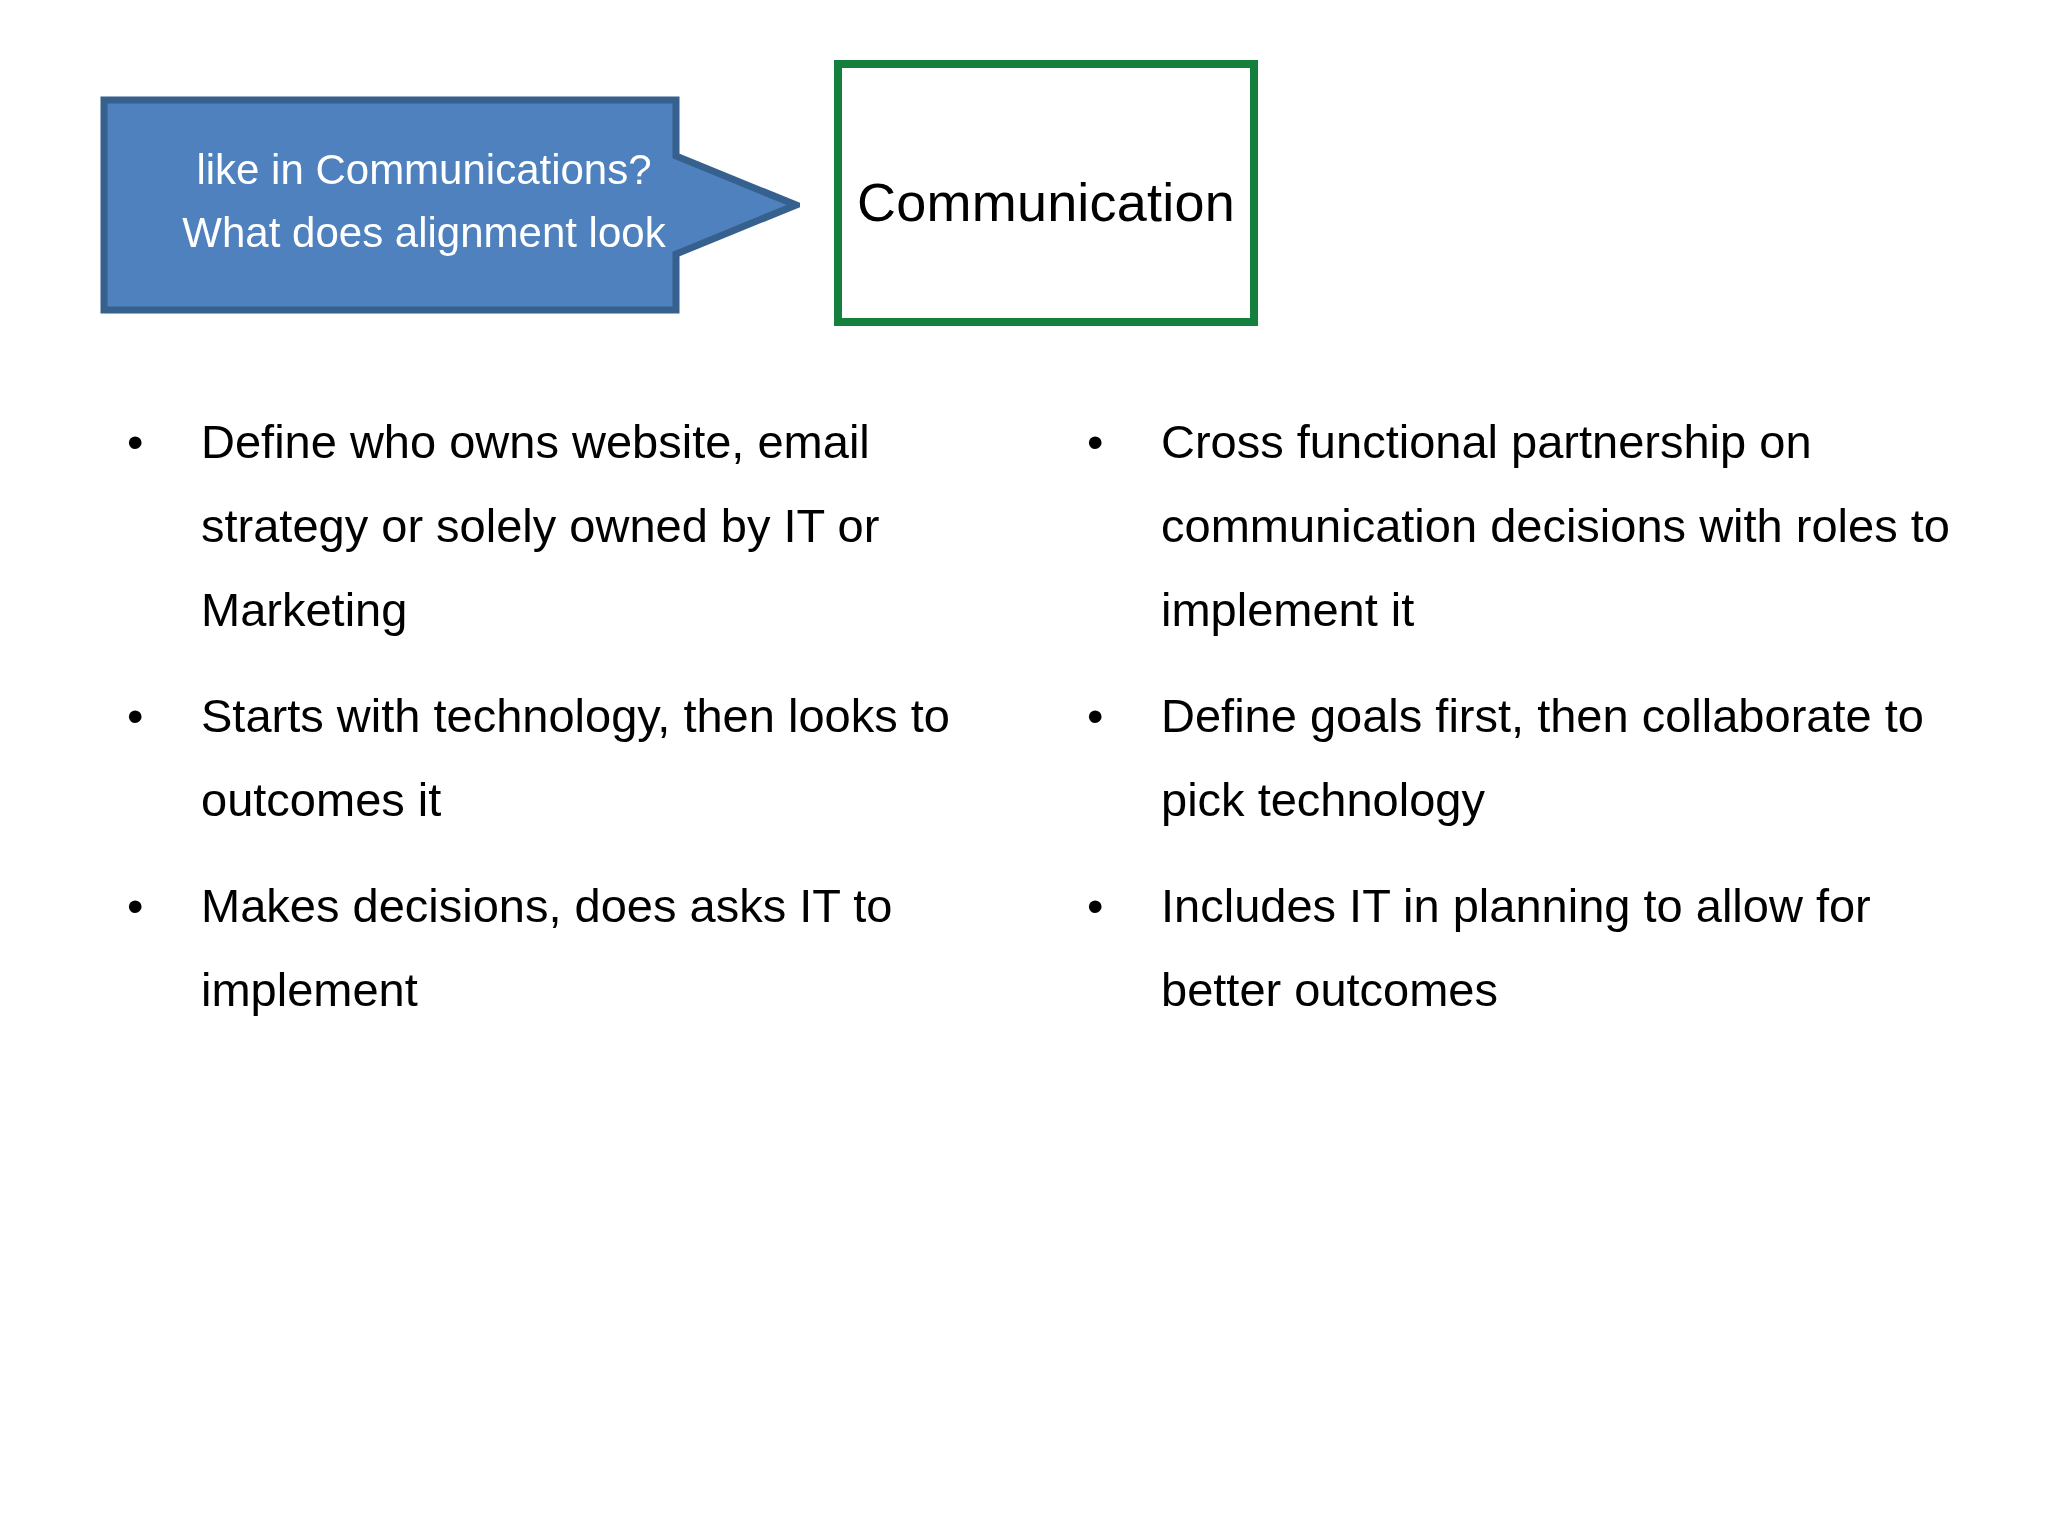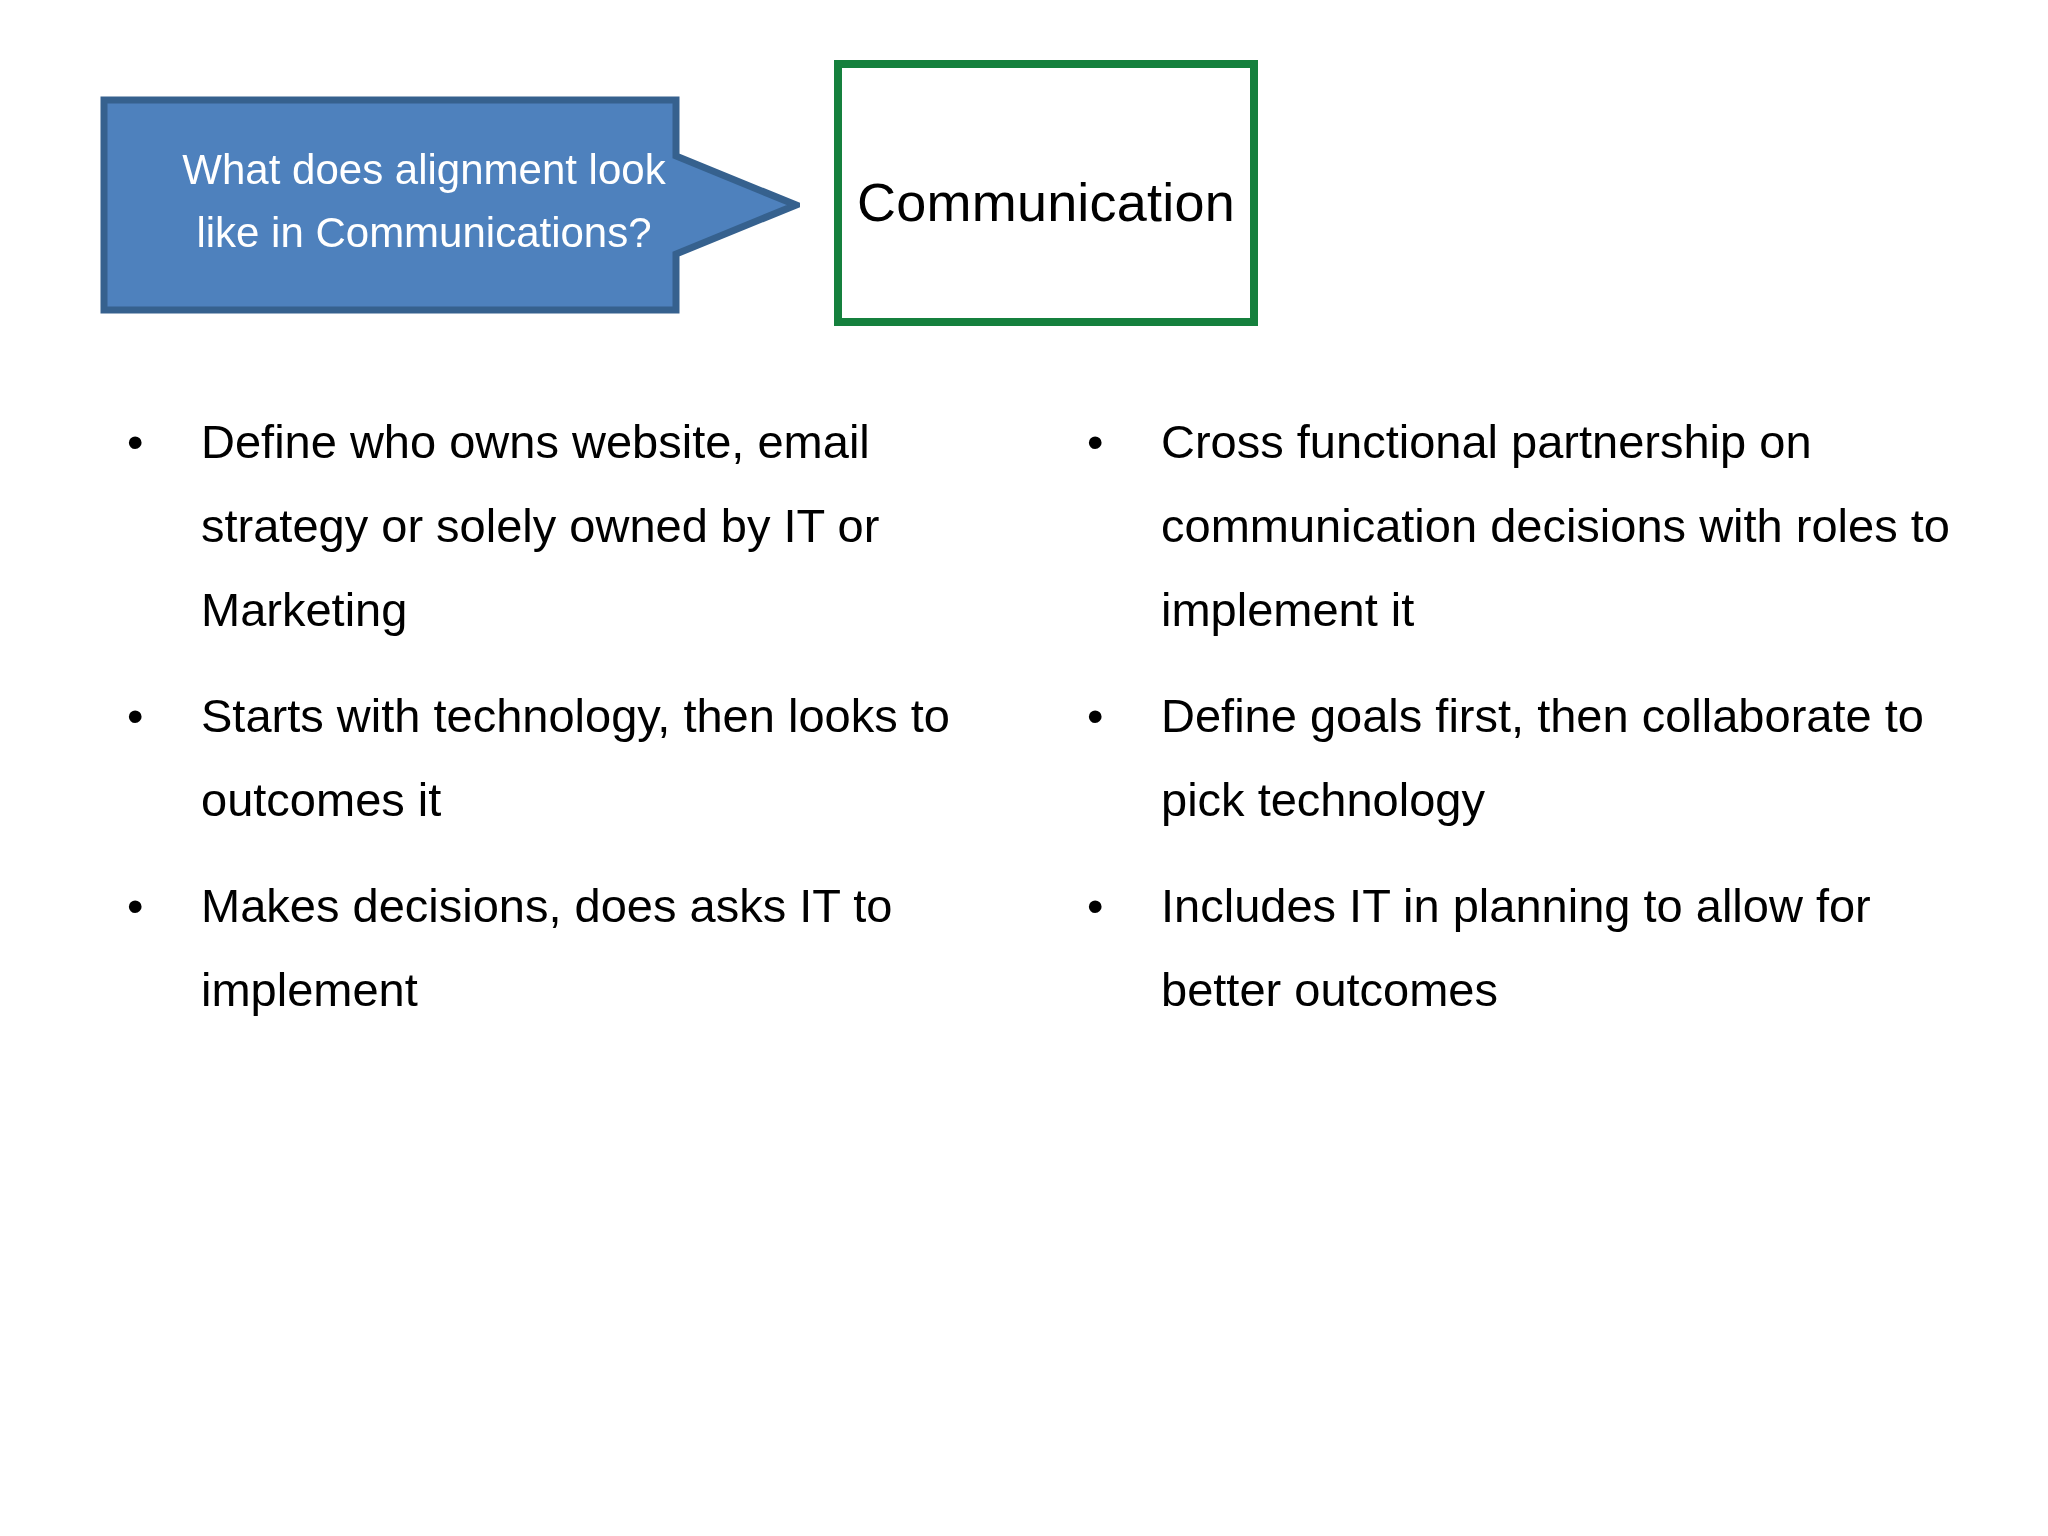--- a/index.html
+++ b/index.html
@@ -139,22 +139,22 @@
 
   <div id="comm-box">
     <div class="comm-label">Communication</div>
   </div>
 
   <div id="callout">
     <svg viewBox="0 0 700 218" preserveAspectRatio="none">
       <polygon points="4,4 576,4 576,60 696,109 576,158 576,214 4,214" fill="#4e81bd" stroke="#36618e" stroke-width="7" stroke-linejoin="miter"></polygon>
     </svg>
     <div class="callout-text">
+      <span class="ln">like in Communications?</span>
       <span class="ln">What does alignment look</span>
-      <span class="ln">like in Communications?</span>
     </div>
   </div>
 
   <div id="columns">
 
     <div class="col" id="col-left">
       <ul class="bullets">
         <li>
           <span class="dot">•</span>
           <span class="txt">Define who owns website, email strategy or solely owned by IT or Marketing</span>

